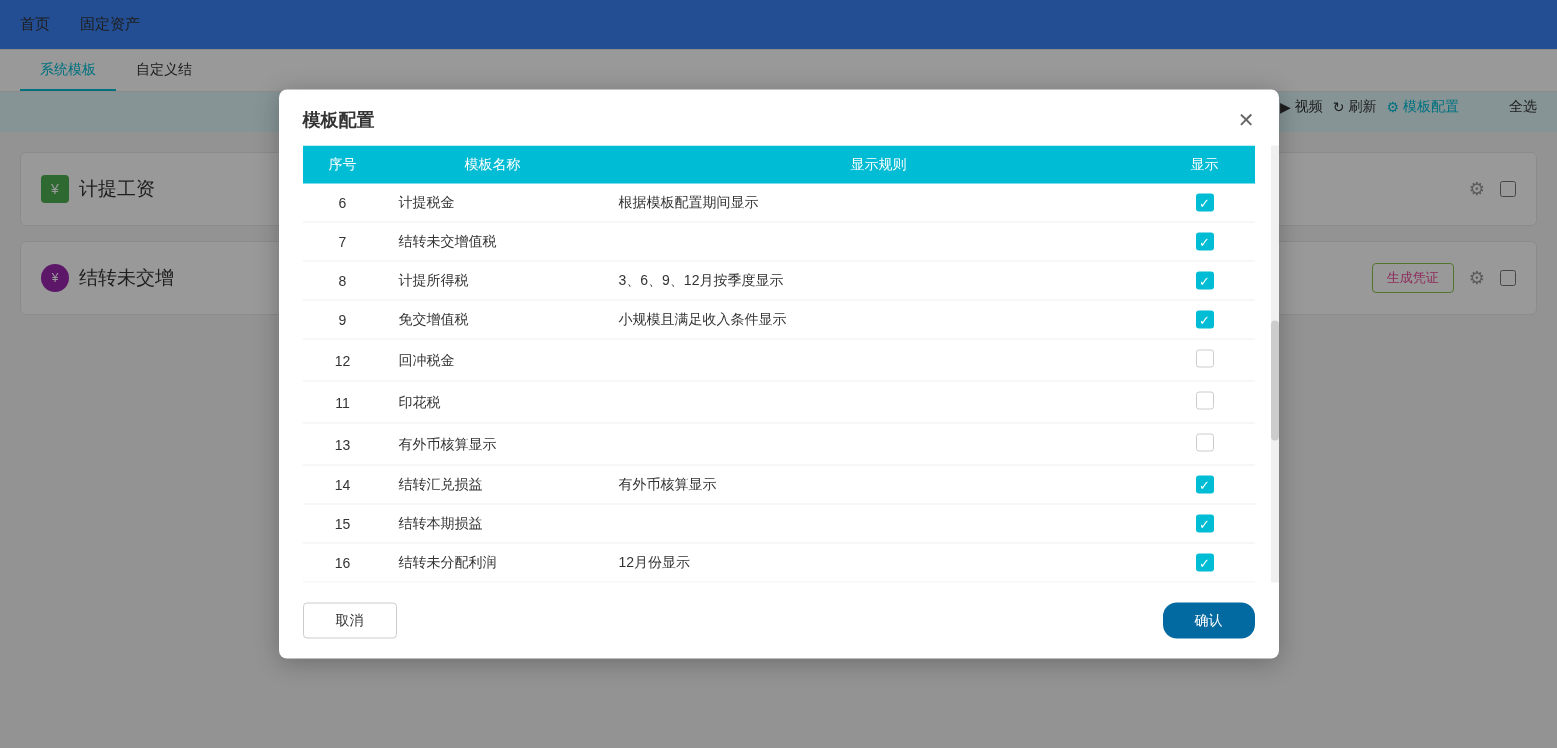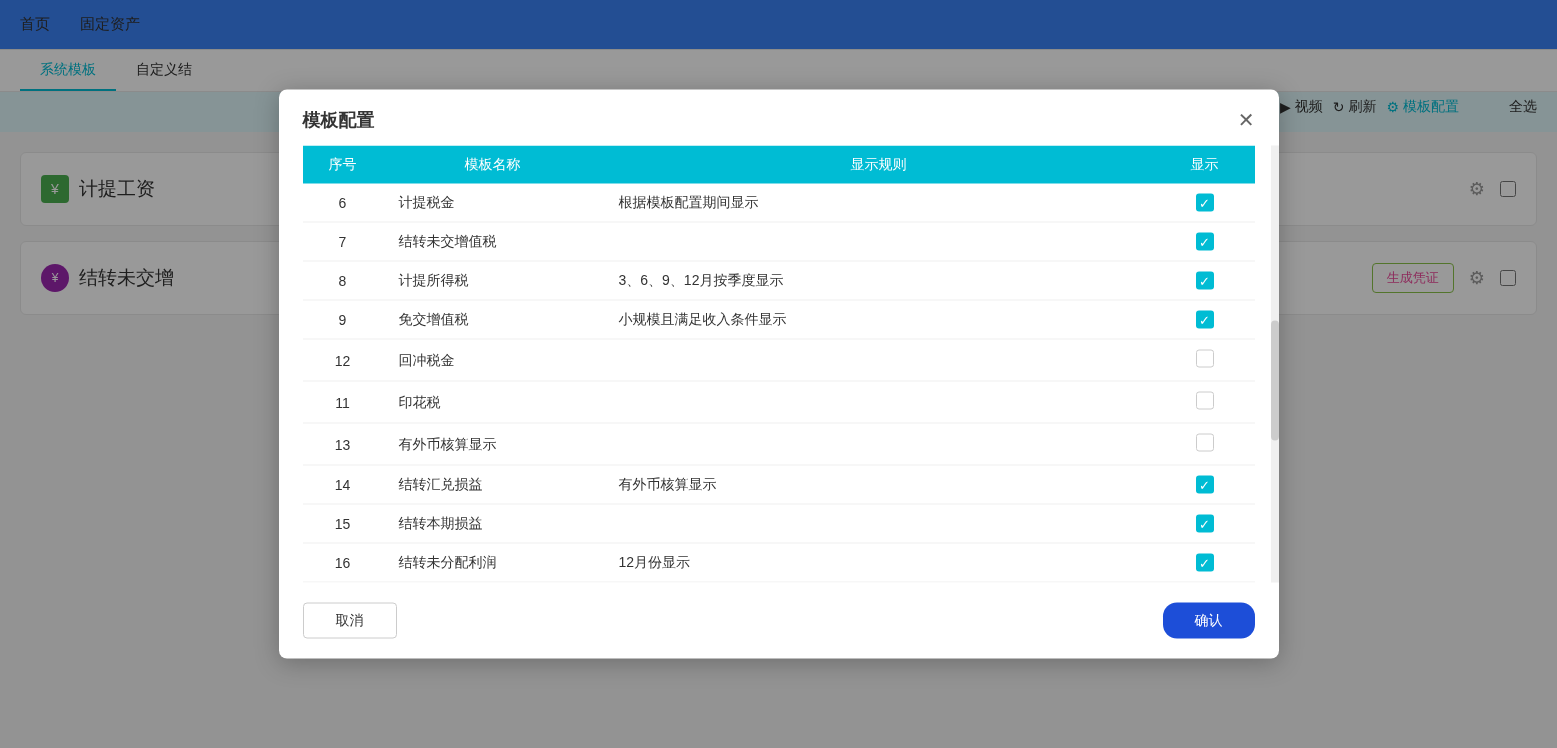--- a/index.html
+++ b/index.html
@@ -311,21 +311,21 @@
     .btn-cancel {
       border: 1px solid #ccc;
       background: #fff;
       color: #333;
       padding: 8px 32px;
       border-radius: 4px;
       cursor: pointer;
       font-size: 14px;
     }
     .btn-confirm {
-      background: #1d4ed8;
+      background: #0369a1;
       color: #fff;
       border: none;
       padding: 8px 32px;
       border-radius: 14px;
       cursor: pointer;
       font-size: 14px;
     }
 
     .scrollbar-track {
       position: absolute;

